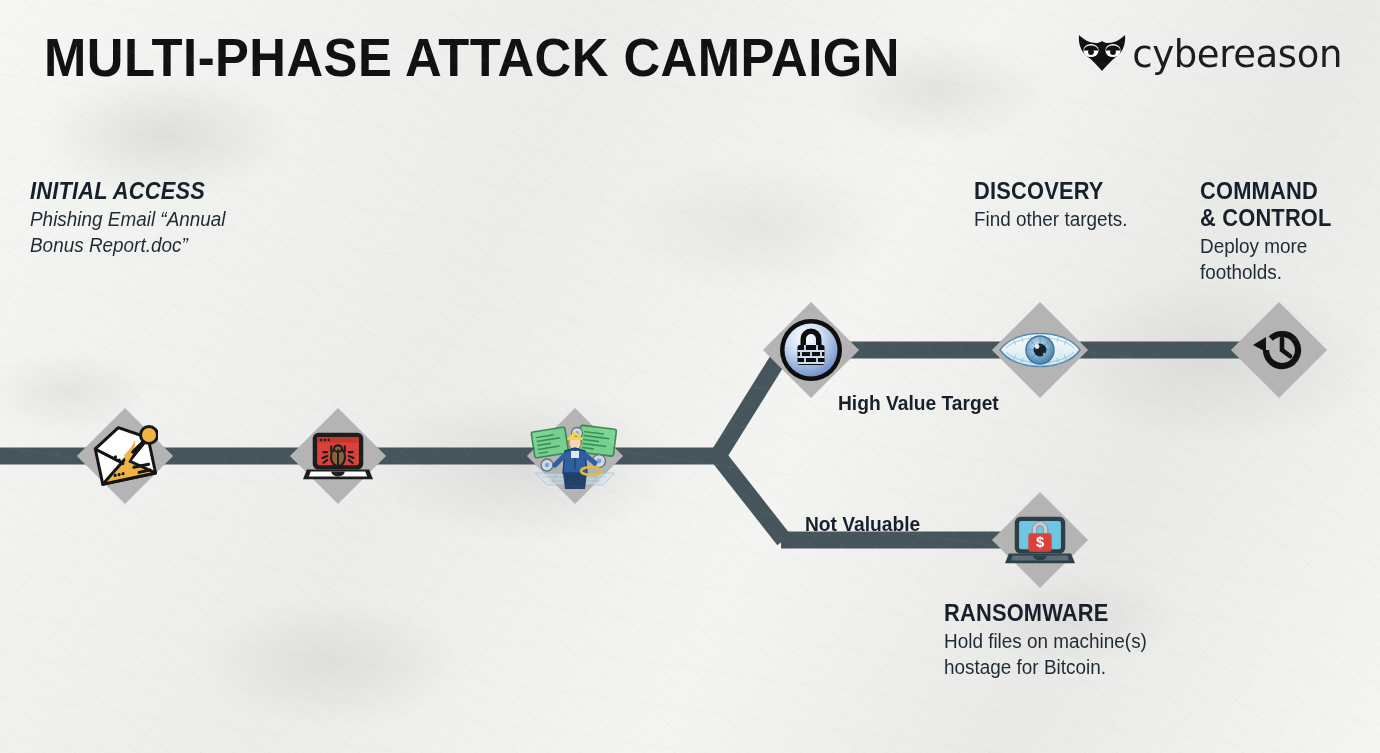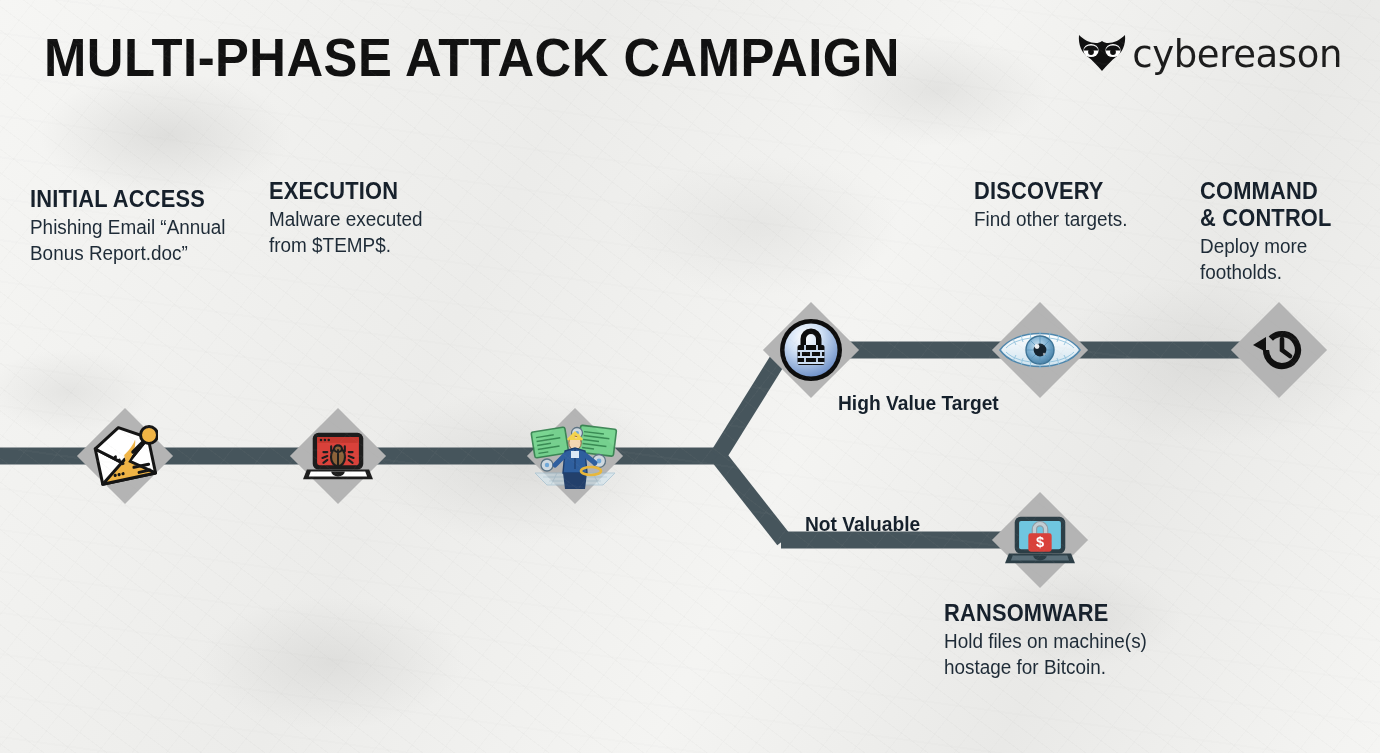--- a/index.html
+++ b/index.html
@@ -171,29 +171,25 @@
 
       <path d="M718 456 L784 350"></path>
       <line x1="838" y1="350" x2="1005" y2="350"></line>
       <line x1="1070" y1="350" x2="1240" y2="350"></line>
 
       <path d="M718 456 L784 540"></path>
       <line x1="781" y1="540" x2="1005" y2="540"></line>
     </g>
   </svg>
 
-  <div class="phase" style="left:30px; top:186px; width:215px;">
+  <div class="phase" style="left:30px; top:178px; width:215px;font-style:italic;">
     <div class="p-head">INITIAL ACCESS</div>
     <div class="p-body">Phishing Email “Annual Bonus Report.doc”</div>
   </div>
 
-  <div class="phase" style="left:269px; top:178px; width:200px;">
-    <div class="p-head">EXECUTION</div>
-    <div class="p-body">Malware executed from $TEMP$.</div>
-  </div>
 
 
 
   <div class="phase" style="left:974px; top:178px; width:200px;">
     <div class="p-head">DISCOVERY</div>
     <div class="p-body">Find other targets.</div>
   </div>
 
   <div class="phase" style="left:944px; top:600px; width:215px;">
     <div class="p-head">RANSOMWARE</div>

